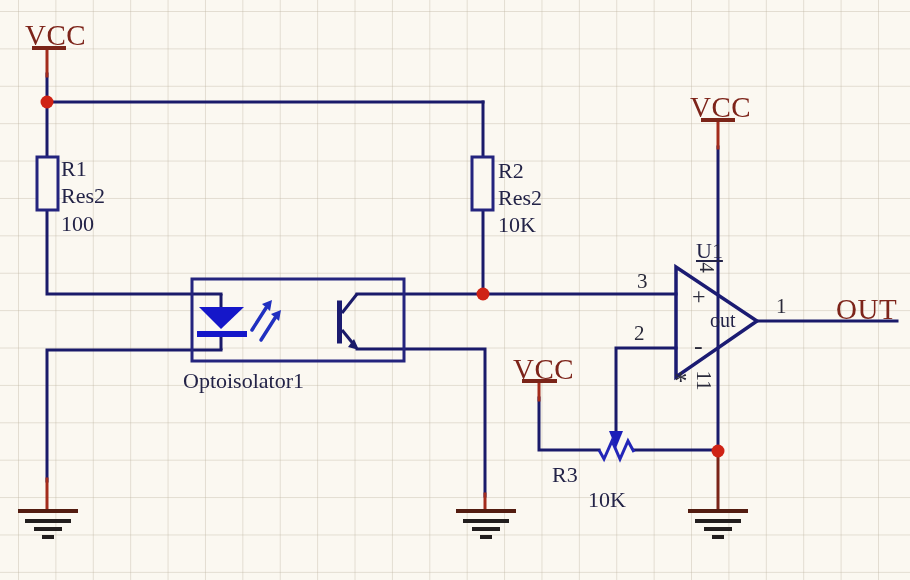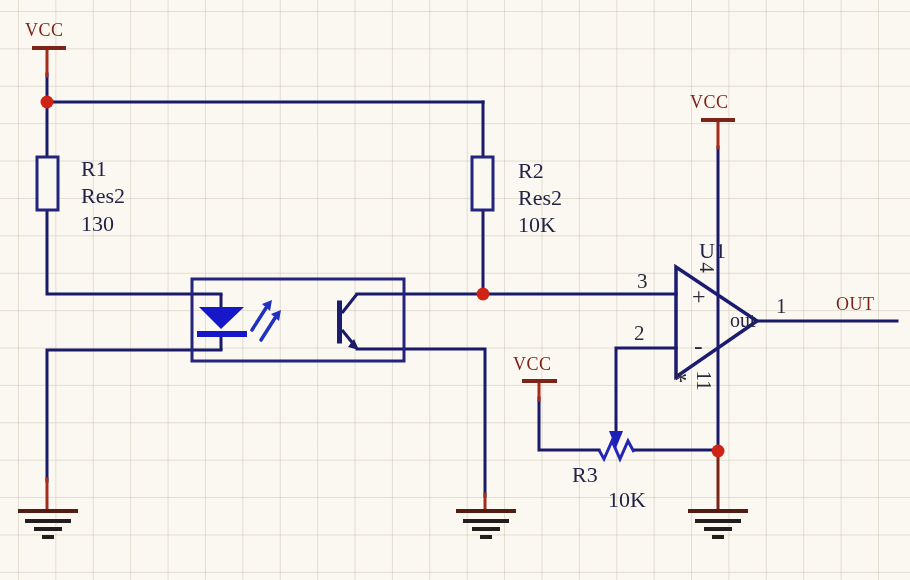--- a/index.html
+++ b/index.html
@@ -7,23 +7,23 @@
   #canvas{
     position:relative;width:910px;height:580px;overflow:hidden;
     background-color:#fbf8f1;
     background-image:
       linear-gradient(to right, rgba(190,180,162,.40) 1px, transparent 1px),
       linear-gradient(to bottom, rgba(190,180,162,.40) 1px, transparent 1px);
     background-size:37.4px 37.4px;
     background-position:18px 11px;
   }
   #wires{position:absolute;left:0;top:0;width:910px;height:580px;}
-  .lbl{position:absolute;color:#232347;font-size:22px;line-height:1.0;white-space:nowrap;padding-left:20px;}
+  .lbl{position:absolute;color:#232347;font-size:22px;line-height:1.0;white-space:nowrap;}
   .pin{position:absolute;color:#2a2a3a;font-size:21px;line-height:1.0;white-space:nowrap;}
-  .net{position:absolute;color:#7d241a;font-size:18px;line-height:1.0;white-space:nowrap;letter-spacing:.5px;}
+  .net{position:absolute;color:#7d241a;font-size:29px;line-height:1.0;white-space:nowrap;letter-spacing:.5px;}
   .rot{transform:rotate(90deg);transform-origin:center center;}
   .star{font-size:27px;}
 </style>
 </head>
 <body>
 
 <div id="canvas">
 
   <svg id="wires" viewBox="0 0 910 580" xmlns="http://www.w3.org/2000/svg">
 
@@ -117,31 +117,32 @@
     </g>
   </svg>
 
   <div class="net" style="left:25px;top:21px;">VCC</div>
   <div class="net" style="left:690px;top:93px;">VCC</div>
   <div class="net" style="left:513px;top:355px;">VCC</div>
   <div class="net" style="left:836px;top:295px;">OUT</div>
 
   <div class="lbl" style="left:61px;top:158px;">R1</div>
   <div class="lbl" style="left:61px;top:185px;">Res2</div>
-  <div class="lbl" style="left:61px;top:213px;">130</div>
+  <div class="lbl" style="left:61px;top:213px;">100</div>
 
   <div class="lbl" style="left:498px;top:160px;text-align:right;">R2</div>
   <div class="lbl" style="left:498px;top:187px;">Res2</div>
   <div class="lbl" style="left:498px;top:214px;">10K</div>
 
+  <div class="lbl" style="left:183px;top:370px;">Optoisolator1</div>
 
   <div class="lbl" style="left:552px;top:464px;">R3</div>
   <div class="lbl" style="left:588px;top:489px;">10K</div>
 
-  <div class="lbl" style="left:679px;top:240px;">U1</div>
+  <div class="lbl" style="left:696px;top:240px;text-decoration:underline;">U1</div>
   <div class="lbl" style="left:710px;top:310px;font-size:20px;">out</div>
   <div class="pin" style="left:692px;top:284px;font-size:24px;">+</div>
   <div class="pin" style="left:694px;top:333px;font-size:26px;">-</div>
   <div class="pin star" style="left:674px;top:368px;">*</div>
 
   <div class="pin" style="left:637px;top:271px;">3</div>
   <div class="pin" style="left:634px;top:323px;">2</div>
   <div class="pin" style="left:776px;top:296px;">1</div>
   <div class="pin rot" style="left:701px;top:257px;">4</div>
   <div class="pin rot" style="left:693px;top:370px;">11</div>

